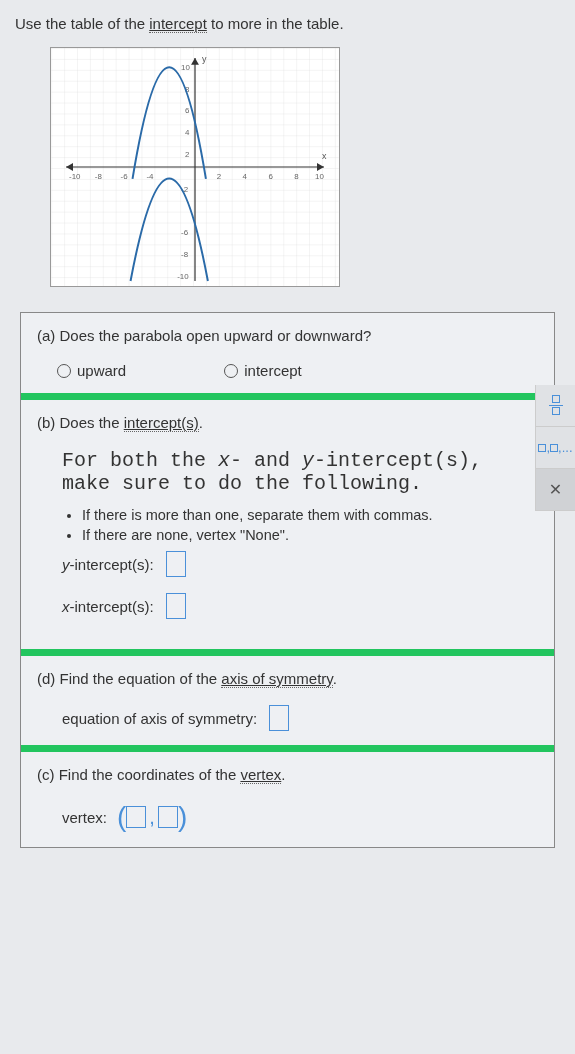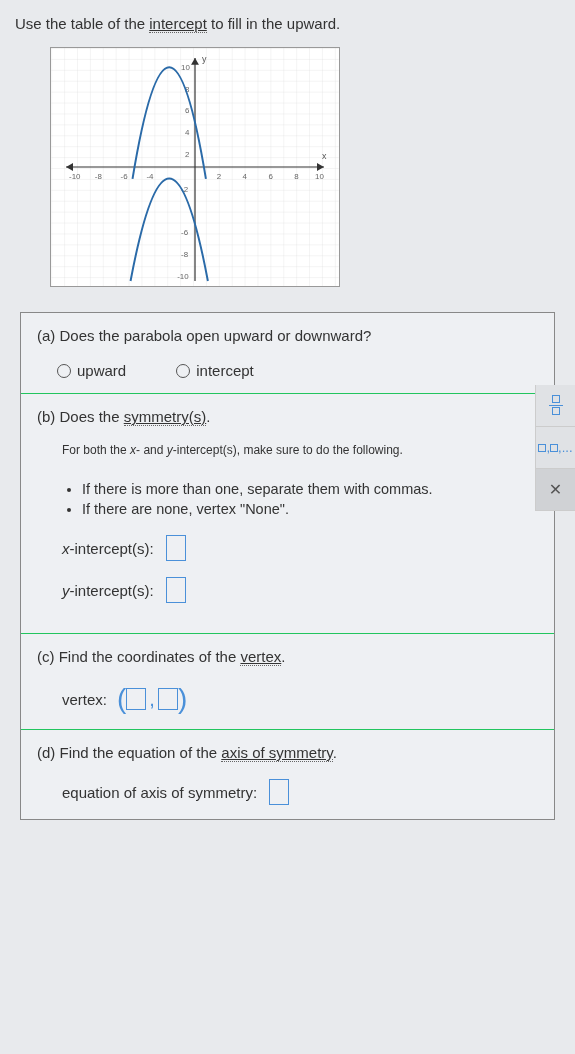--- a/index.html
+++ b/index.html
@@ -21,34 +21,34 @@
       margin: 0 0 25px 35px;
       position: relative;
     }
     .graph-svg { width: 100%; height: 100%; }
     .table-container {
       border: 1px solid #888;
       background: #eef0f3;
       margin: 0 5px;
     }
     .table-cell {
-      border-bottom: 1px solid #22c55e;
+      border-bottom: 7px solid #22c55e;
       padding: 14px 16px;
       font-size: 15px;
     }
     .table-cell:last-child { border-bottom: none; }
     .question-text { margin-bottom: 18px; }
-    .radio-row { display: flex; gap: 50px; padding-left: 20px; align-items: flex-end; }
+    .radio-row { display: flex; gap: 98px; padding-left: 20px; align-items: flex-end; }
     .radio-option { display: flex; align-items: center; gap: 6px; }
     .radio-circle {
       width: 14px; height: 14px; border: 1.5px solid #555; border-radius: 50%;
       display: inline-block;
     }
-    .sub-instruction { padding-left: 25px; margin-bottom: 24px; font-size: 12px; }
-    .bullet-list { padding-left: 45px; margin-bottom: 18px; font-size: 14.5px; }
+    .sub-instruction { padding-left: 25px; margin-bottom: 12px; font-size: 20px; font-family: Liberation Mono, monospace; }
+    .bullet-list { padding-left: 45px; margin-bottom: 8px; font-size: 14.5px; }
     .bullet-list li { margin-bottom: 4px; }
     .intercept-row { padding-left: 25px; margin-bottom: 16px; display: flex; align-items: center; gap: 12px; }
     .italic-x { font-style: italic; }
     .input-box {
       width: 20px; height: 26px; border: 1.5px solid #4a90d9;
       display: inline-block; background: transparent;
     }
     .vertex-row { padding-left: 25px; display: flex; align-items: center; gap: 10px; }
     .paren-group { display: flex; align-items: center; font-size: 24px; color: #4a90d9; }
     .paren { color: #4a90d9; font-size: 28px; }
@@ -76,21 +76,21 @@
       display: flex; flex-direction: column; align-items: center; font-size: 10px;
     }
     .fraction .top { border-bottom: 1px solid #4a90d9; padding: 0 3px; }
     .fraction .bot { padding: 0 3px; }
     .small-sq { width:8px; height:8px; border:1px solid #4a90d9; display:inline-block;}
   </style>
 </head>
 <body>
 
 <div class="instruction">
-  <span>Use the table of the </span><span class="underline-link">intercept</span><span> to fill in the upward.</span>
+  <span>Use the table of the </span><span class="underline-link">intercept</span><span> to more in the table.</span>
 </div>
 
 <div class="graph-container">
   <svg class="graph-svg" viewBox="0 0 290 240">
     <defs>
       <pattern id="smallGrid" width="13" height="11" patternUnits="userSpaceOnUse">
         <path d="M 13 0 L 0 0 0 11" fill="none" stroke="#d5d5d5" stroke-width="0.5"></path>
       </pattern>
     </defs>
     <rect width="290" height="240" fill="url(#smallGrid)"></rect>
@@ -135,65 +135,65 @@
       </div>
       <div class="radio-option">
         <span class="radio-circle"></span>
         <span>intercept</span>
       </div>
     </div>
   </div>
 
   <div class="table-cell">
     <div class="question-text">
-      <span>(b) Does the </span><span class="underline-link">symmetry(s)</span><span>.</span>
+      <span>(b) Does the </span><span class="underline-link">intercept(s)</span><span>.</span>
     </div>
     <div class="sub-instruction">
       For both the <span class="italic-x">x</span>- and <span class="italic-x">y</span>-intercept(s), make sure to do the following.
     </div>
     <ul class="bullet-list">
       <li>If there is more than one, separate them with commas.</li>
       <li>If there are none, vertex "None".</li>
     </ul>
     <div class="intercept-row">
+      <span><span class="italic-x">y</span>-intercept(s):</span>
+      <span class="input-box"></span>
+    </div>
+    <div class="intercept-row">
       <span><span class="italic-x">x</span>-intercept(s):</span>
       <span class="input-box"></span>
     </div>
-    <div class="intercept-row">
-      <span><span class="italic-x">y</span>-intercept(s):</span>
+  </div>
+
+  <div class="table-cell">
+    <div class="question-text">
+      <span>(d) Find the equation of the </span><span class="underline-link">axis of symmetry</span><span>.</span>
+    </div>
+    <div class="eq-row">
+      <span>equation of axis of symmetry:</span>
       <span class="input-box"></span>
     </div>
   </div>
 
   <div class="table-cell">
     <div class="question-text">
       <span>(c) Find the coordinates of the </span><span class="underline-link">vertex</span><span>.</span>
     </div>
     <div class="vertex-row">
       <span>vertex:</span>
       <span class="paren-group">
         <span class="paren">(</span>
         <span class="input-box" style="height:22px;"></span>
         <span class="comma">,</span>
         <span class="input-box" style="height:22px;"></span>
         <span class="paren">)</span>
       </span>
     </div>
   </div>
 
-  <div class="table-cell">
-    <div class="question-text">
-      <span>(d) Find the equation of the </span><span class="underline-link">axis of symmetry</span><span>.</span>
-    </div>
-    <div class="eq-row">
-      <span>equation of axis of symmetry:</span>
-      <span class="input-box"></span>
-    </div>
-  </div>
-
 </div>
 
 <div class="side-panel">
   <div class="side-item">
     <div class="fraction">
       <span class="top"><span class="small-sq"></span></span>
       <span class="bot"><span class="small-sq"></span></span>
     </div>
   </div>
   <div class="side-item">

